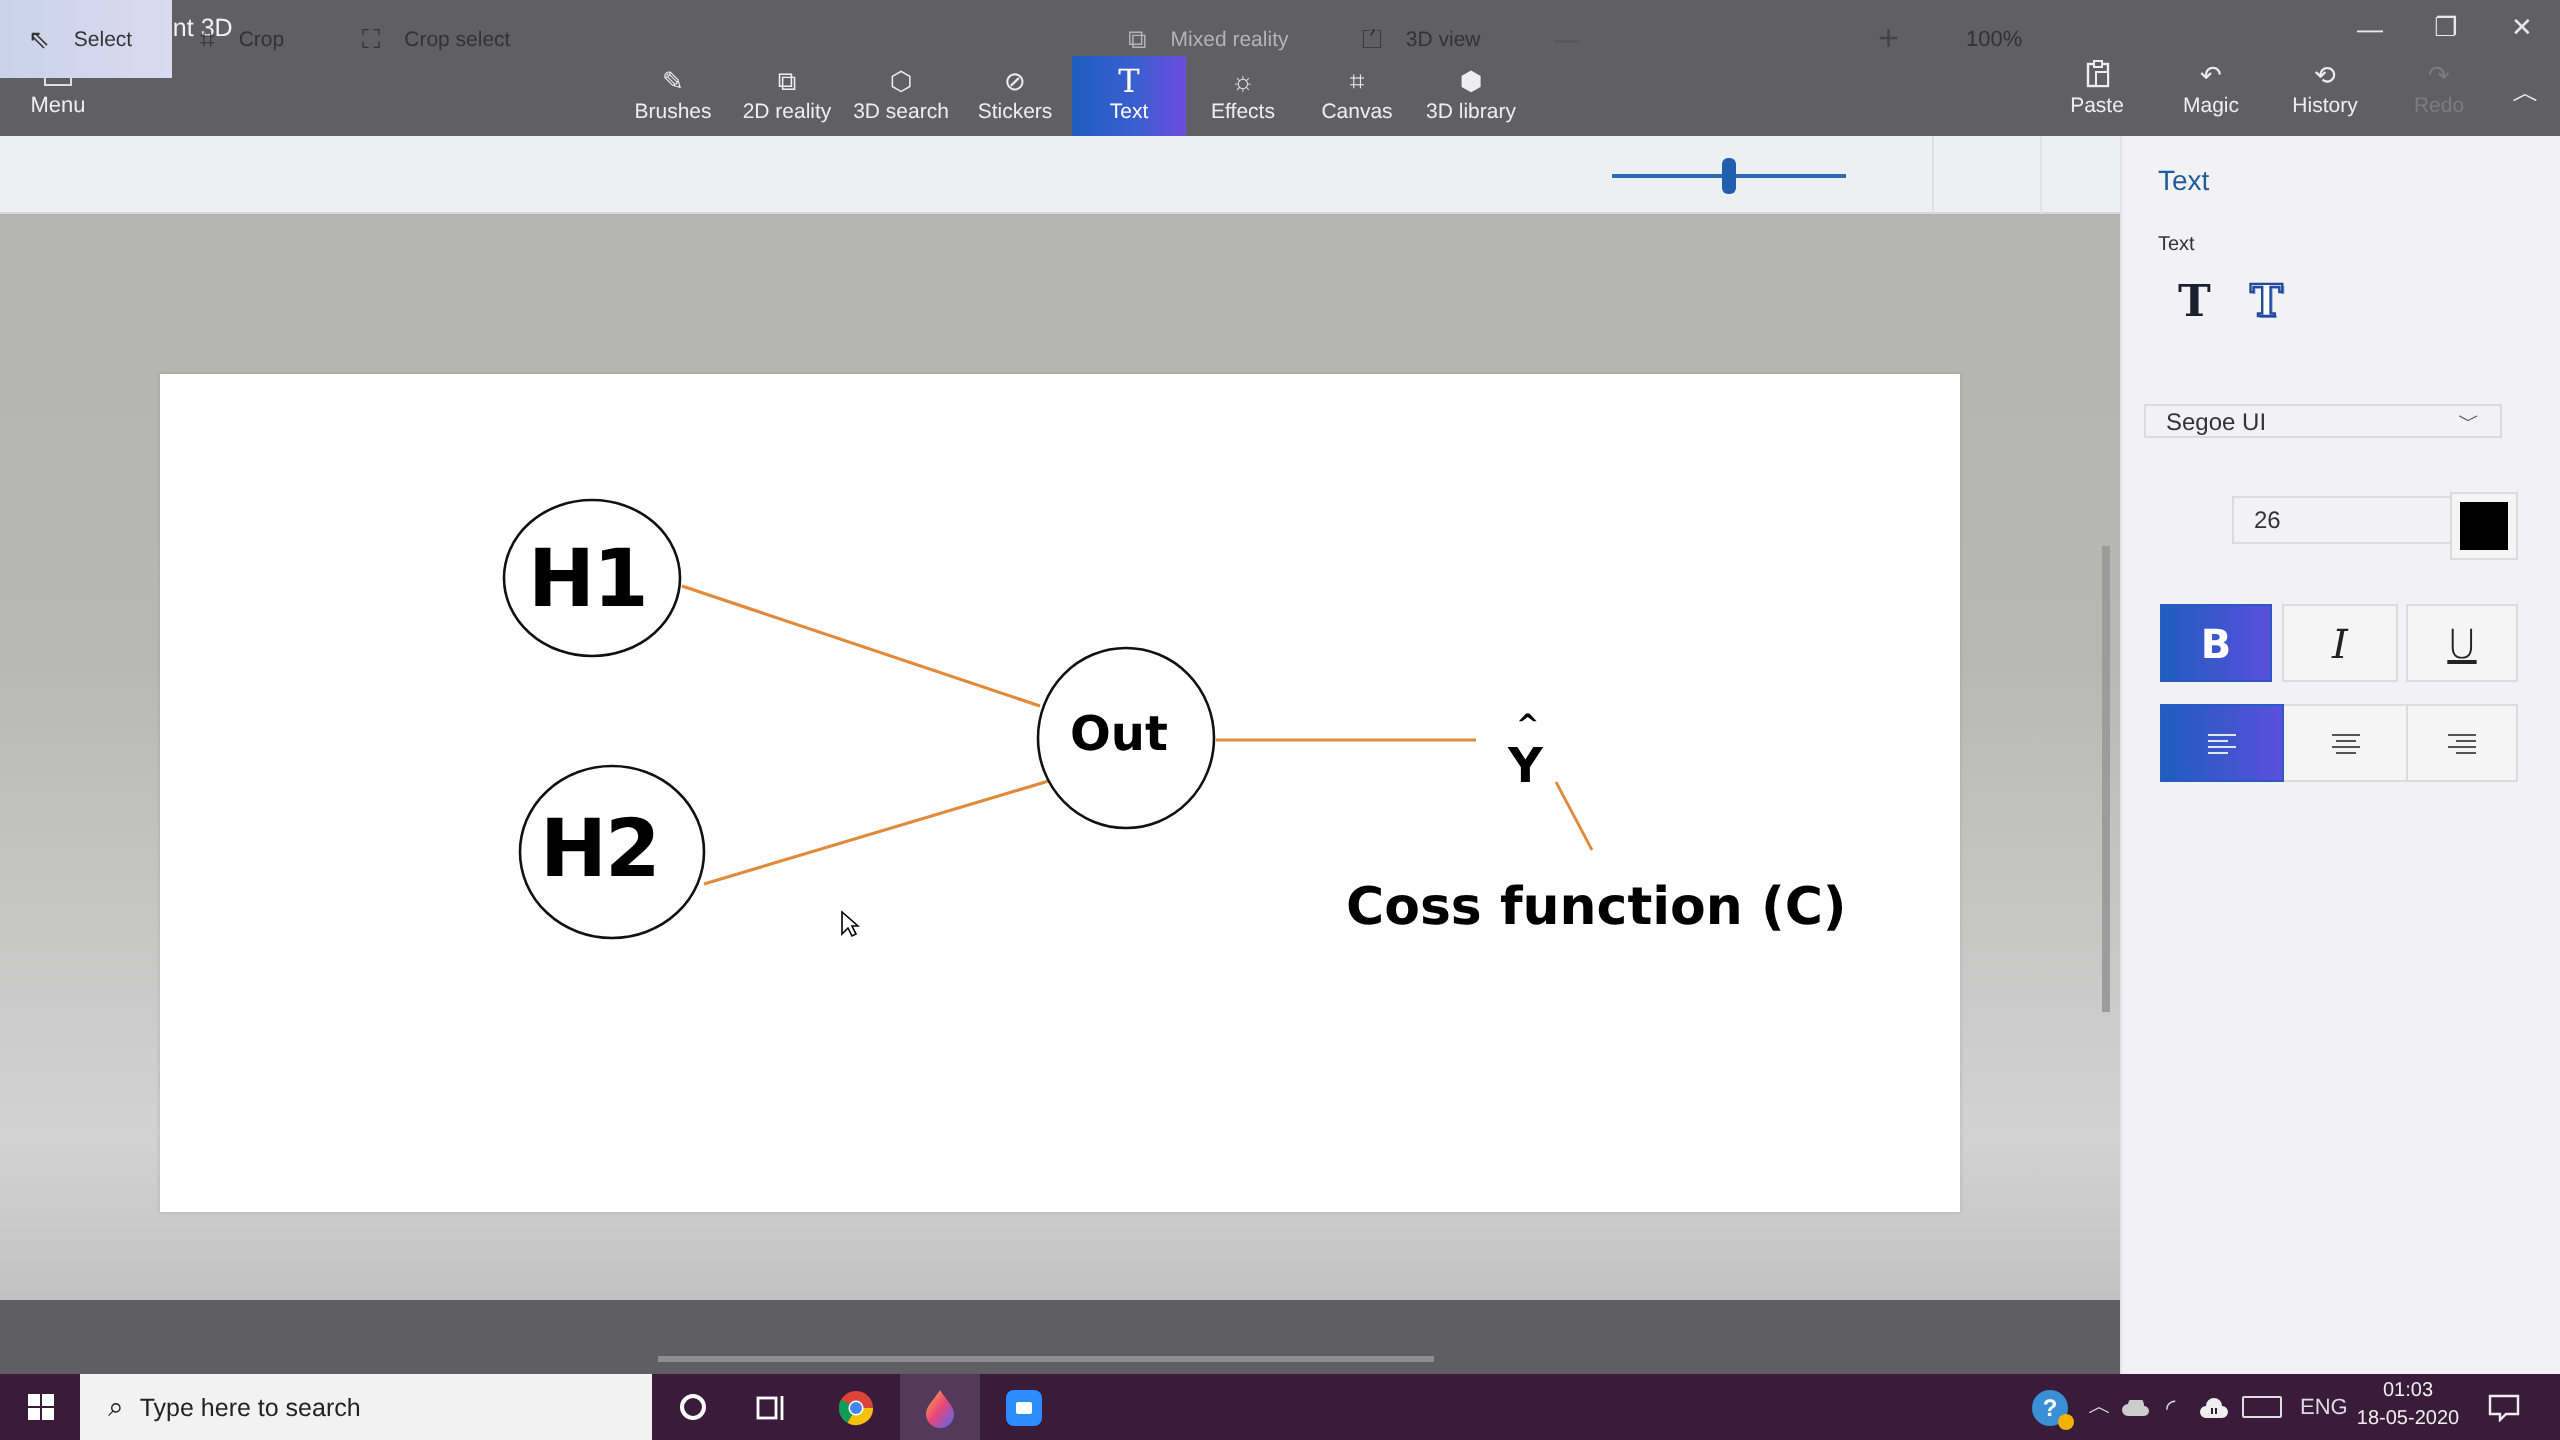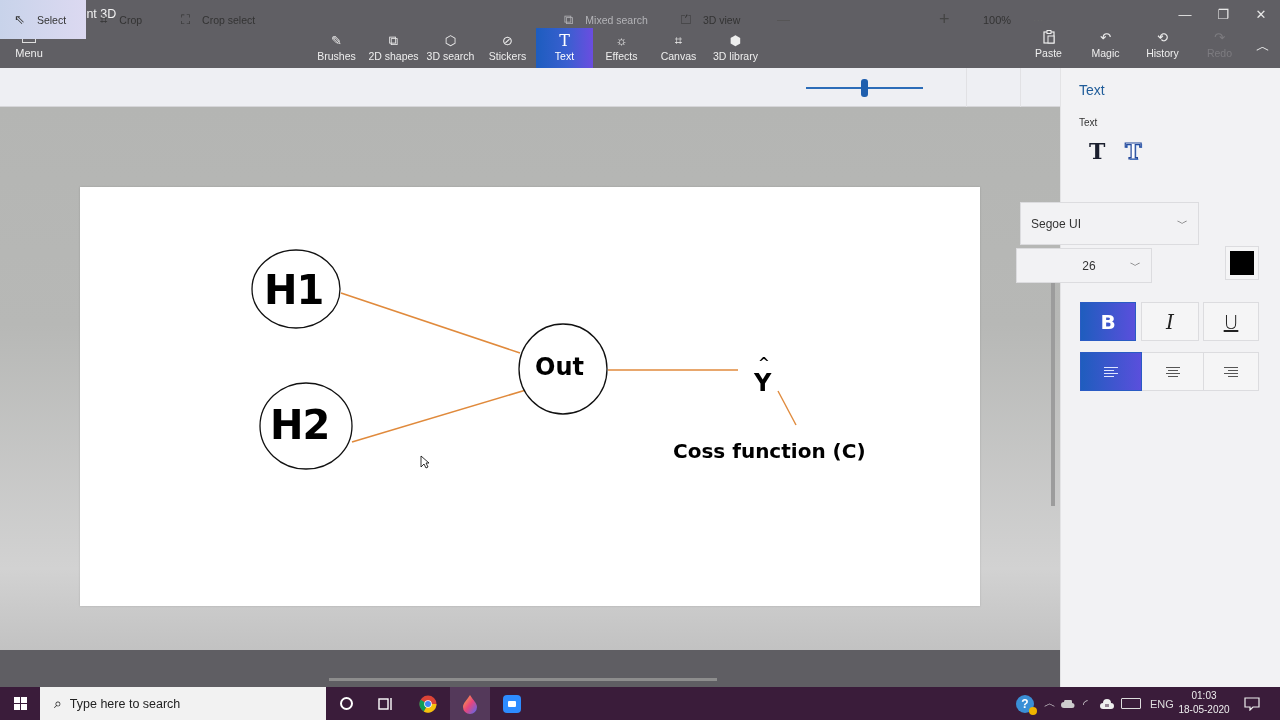--- a/index.html
+++ b/index.html
@@ -92,21 +92,21 @@
   </div>
 </div>
 
 <div class="ribbon">
   <div class="rb">
     <span class="glyph">✎</span>
     <span>Brushes</span>
   </div>
   <div class="rb">
     <span class="glyph">⧉</span>
-    <span>2D shapes</span>
+    <span>2D reality</span>
   </div>
   <div class="rb">
     <span class="glyph">⬡</span>
     <span>3D search</span>
   </div>
   <div class="rb">
     <span class="glyph">⊘</span>
     <span>Stickers</span>
   </div>
   <div class="rb active">
@@ -161,21 +161,21 @@
 <div class="tool" style="left:100px;">
   <span class="ti">⌗</span>
   <span>Crop</span>
 </div>
 <div class="tool" style="left:181px;">
   <span class="ti">⛶</span>
   <span>Crop select</span>
 </div>
 <div class="tool dim" style="left:564px;">
   <span class="ti">⧉</span>
-  <span>Mixed search</span>
+  <span>Mixed reality</span>
 </div>
 <div class="tool" style="left:681px;">
   <span class="ti">⏍</span>
   <span>3D view</span>
 </div>
 <div class="tool" style="left:777px;font-size:13px;color:#555;">—</div>
 <div class="zoom-slider"></div>
 <div class="zoom-thumb"></div>
 <div class="tool" style="left:939px;font-size:18px;color:#444;">+</div>
 <div class="tb-sep" style="left:966px;"></div>
@@ -194,42 +194,42 @@
 
       <ellipse cx="216" cy="102" rx="44" ry="39" fill="#fff" stroke="#111" stroke-width="1.3"></ellipse>
       <ellipse cx="226" cy="239" rx="46" ry="43" fill="#fff" stroke="#111" stroke-width="1.3"></ellipse>
       <ellipse cx="483" cy="182" rx="44" ry="45" fill="#fff" stroke="#111" stroke-width="1.3"></ellipse>
     </svg>
     <div class="diag-text" style="left:184px;top:80px;font-size:40px;letter-spacing:-1px;">H1</div>
     <div class="diag-text" style="left:190px;top:215px;font-size:40px;letter-spacing:-1px;">H2</div>
     <div class="diag-text" style="left:455px;top:166px;font-size:24px;">Out</div>
     <div class="diag-text" style="left:678px;top:168px;font-size:14px;">^</div>
     <div class="diag-text" style="left:674px;top:182px;font-size:24px;">Y</div>
-    <div class="diag-text" style="left:593px;top:252px;font-size:20px;">Coss function (C)</div>
+    <div class="diag-text" style="left:593px;top:252px;font-size:26px;">Coss function (C)</div>
 
     <svg style="position:absolute;left:340px;top:268px;" width="10" height="14" viewBox="0 0 10 14">
       <path d="M1 1 L1 12 L4 9 L6 13 L8 12 L6 8 L9 8 Z" fill="#fff" stroke="#000" stroke-width="0.8"></path>
     </svg>
   </div>
 </div>
 <div class="vscroll"></div>
 <div class="hscroll"></div>
 
 <div class="panel">
   <div class="panel-title">Text</div>
   <div class="panel-sub">Text</div>
   <div class="style-plain">T</div>
   <div class="style-3d">T</div>
 </div>
 
-<div class="dropdown" style="left:1020px;top:202px;width:179px;height:43px;">
+<div class="dropdown" style="left:1072px;top:202px;width:179px;height:17px;">
   <span>Segoe UI</span>
   <span class="chev">﹀</span>
 </div>
-<div class="dropdown" style="left:1016px;top:248px;width:136px;height:35px;justify-content:center;">
+<div class="dropdown" style="left:1116px;top:248px;width:136px;height:24px;">
   <span>26</span>
   <span class="chev">﹀</span>
 </div>
 <div class="color-swatch">
   <div class="fill"></div>
 </div>
 
 <div class="fmt-btn on" style="left:1080px;top:302px;width:56px;font-weight:bold;font-family:'DejaVu Sans',sans-serif;">B</div>
 <div class="fmt-btn" style="left:1141px;top:302px;width:58px;font-style:italic;font-family:'DejaVu Serif',serif;">I</div>
 <div class="fmt-btn" style="left:1203px;top:302px;width:56px;text-decoration:underline;font-family:'DejaVu Sans',sans-serif;font-weight:300;">U</div>

